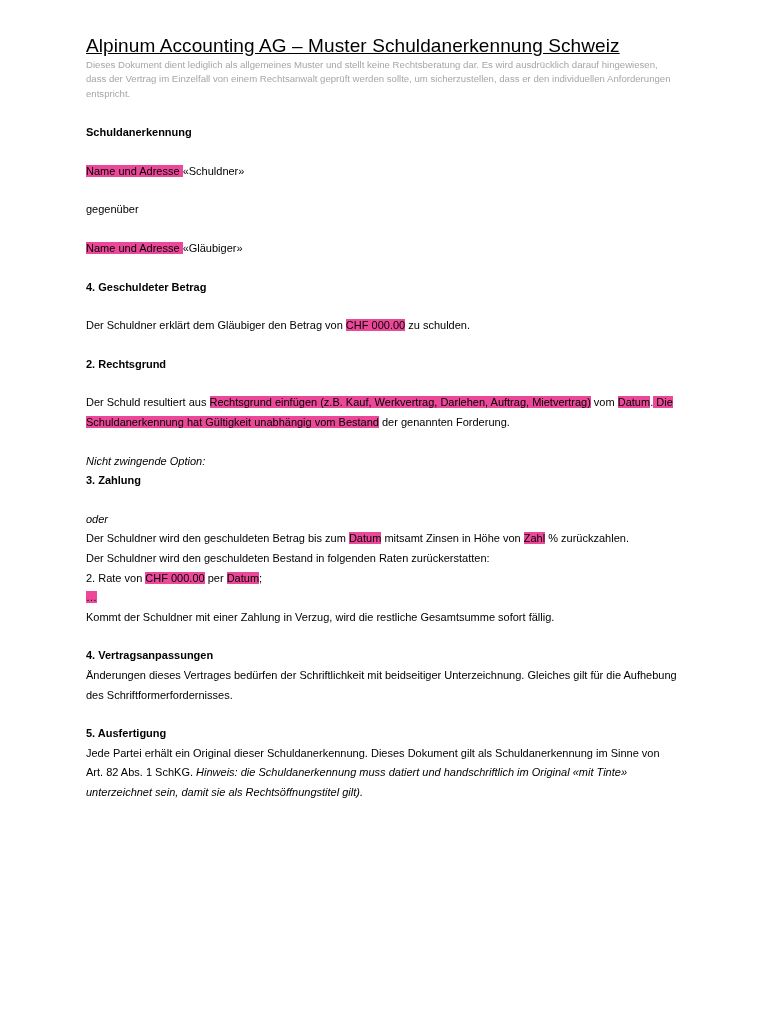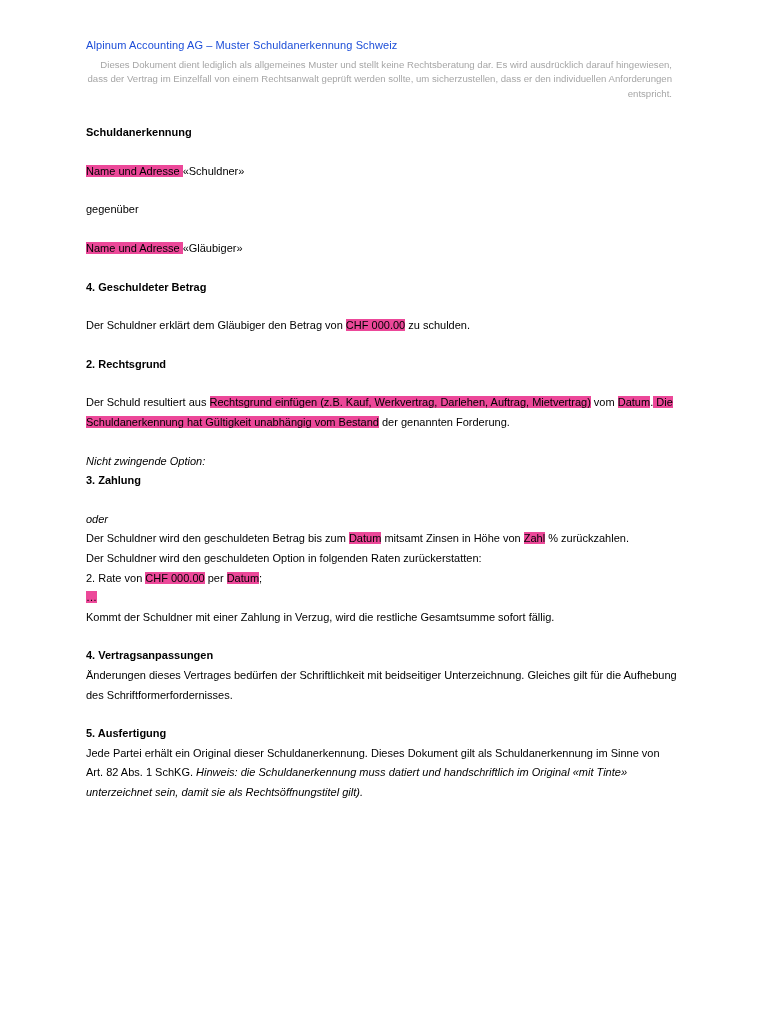--- a/index.html
+++ b/index.html
@@ -23,35 +23,35 @@
   }
   .content {
     position: absolute;
     left: 86px;
     top: 36px;
     width: 592px;
   }
 
   
   .doc-title {
-    font-size: 11px;
+    font-size: 19px;
     line-height: 19px;
-    color: #1d4ed8;
+    color: #000000;
     font-weight: 400;
     margin: 0 0 3px 0;
     letter-spacing: 0.1px;
+    text-decoration: underline;
   }
   .doc-disclaimer {
     font-size: 9.6px;
     line-height: 14.4px;
     color: #a6a6a6;
     font-weight: 400;
     margin: 0;
     max-width: 586px;
-    text-align: right;
   }
 
   
   .blocks {
     margin-top: 22px;
     font-size: 12.4px;
     line-height: 19.6px;
   }
   .h-bold {
     font-weight: bold;
@@ -119,21 +119,21 @@
       <p class="para red-ital">Nicht zwingende Option:</p>
 
       <p class="para h-bold">3. Zahlung</p>
 
       <div class="spacer-md"></div>
 
       <p class="para red-ital">oder</p>
 
       <p class="para"><span>Der Schuldner wird den geschuldeten Betrag bis zum </span><span class="hl">Datum</span><span> mitsamt Zinsen in Höhe von </span><span class="hl">Zahl</span><span> % zurückzahlen.</span></p>
 
-      <p class="para">Der Schuldner wird den geschuldeten Option in folgenden Raten zurückerstatten:</p>
+      <p class="para">Der Schuldner wird den geschuldeten Bestand in folgenden Raten zurückerstatten:</p>
 
 
       <p class="para"><span>2. Rate von </span><span class="hl">CHF 000.00</span><span> per </span><span class="hl">Datum</span><span>;</span></p>
 
       <p class="para"><span class="hl">…</span></p>
 
       <p class="para">Kommt der Schuldner mit einer Zahlung in Verzug, wird die restliche Gesamtsumme sofort fällig.</p>
 
       <div class="spacer-lg"></div>
 

